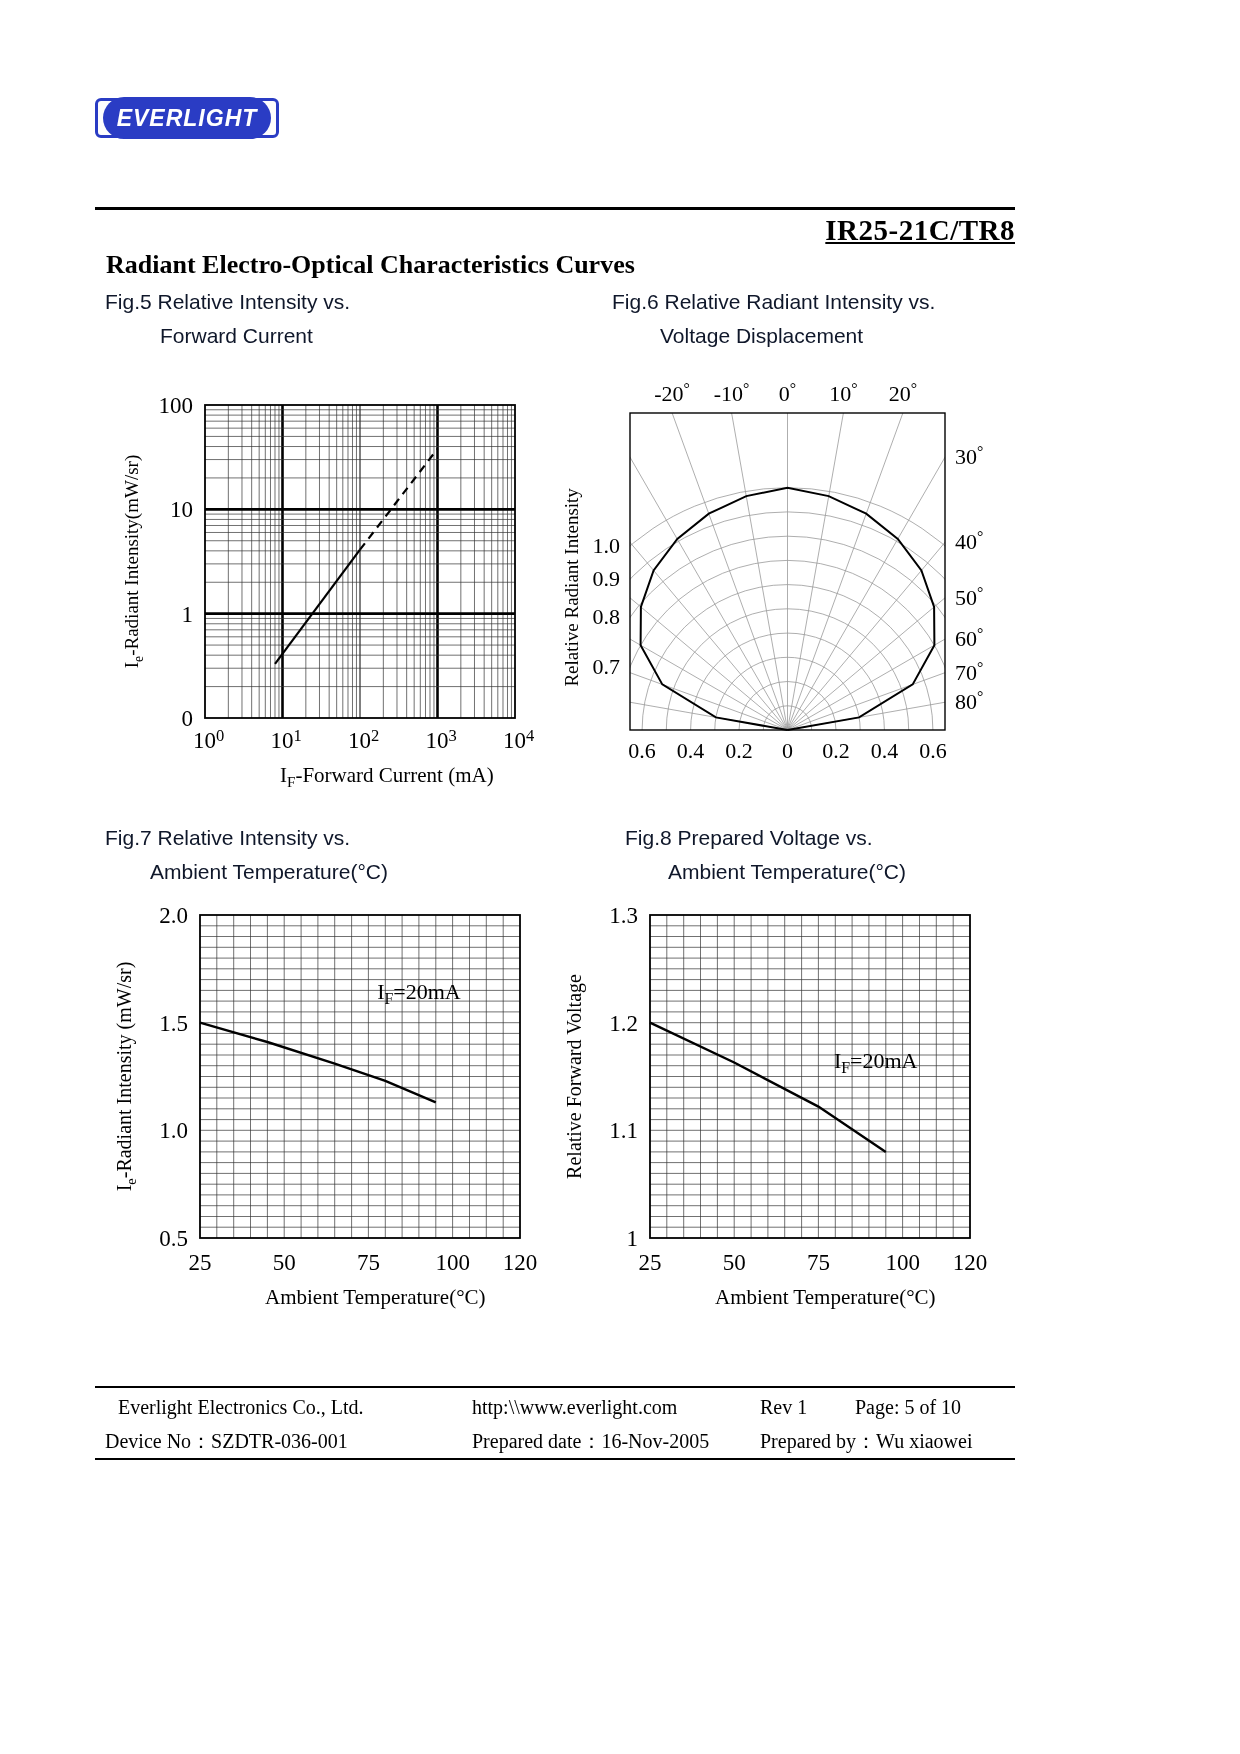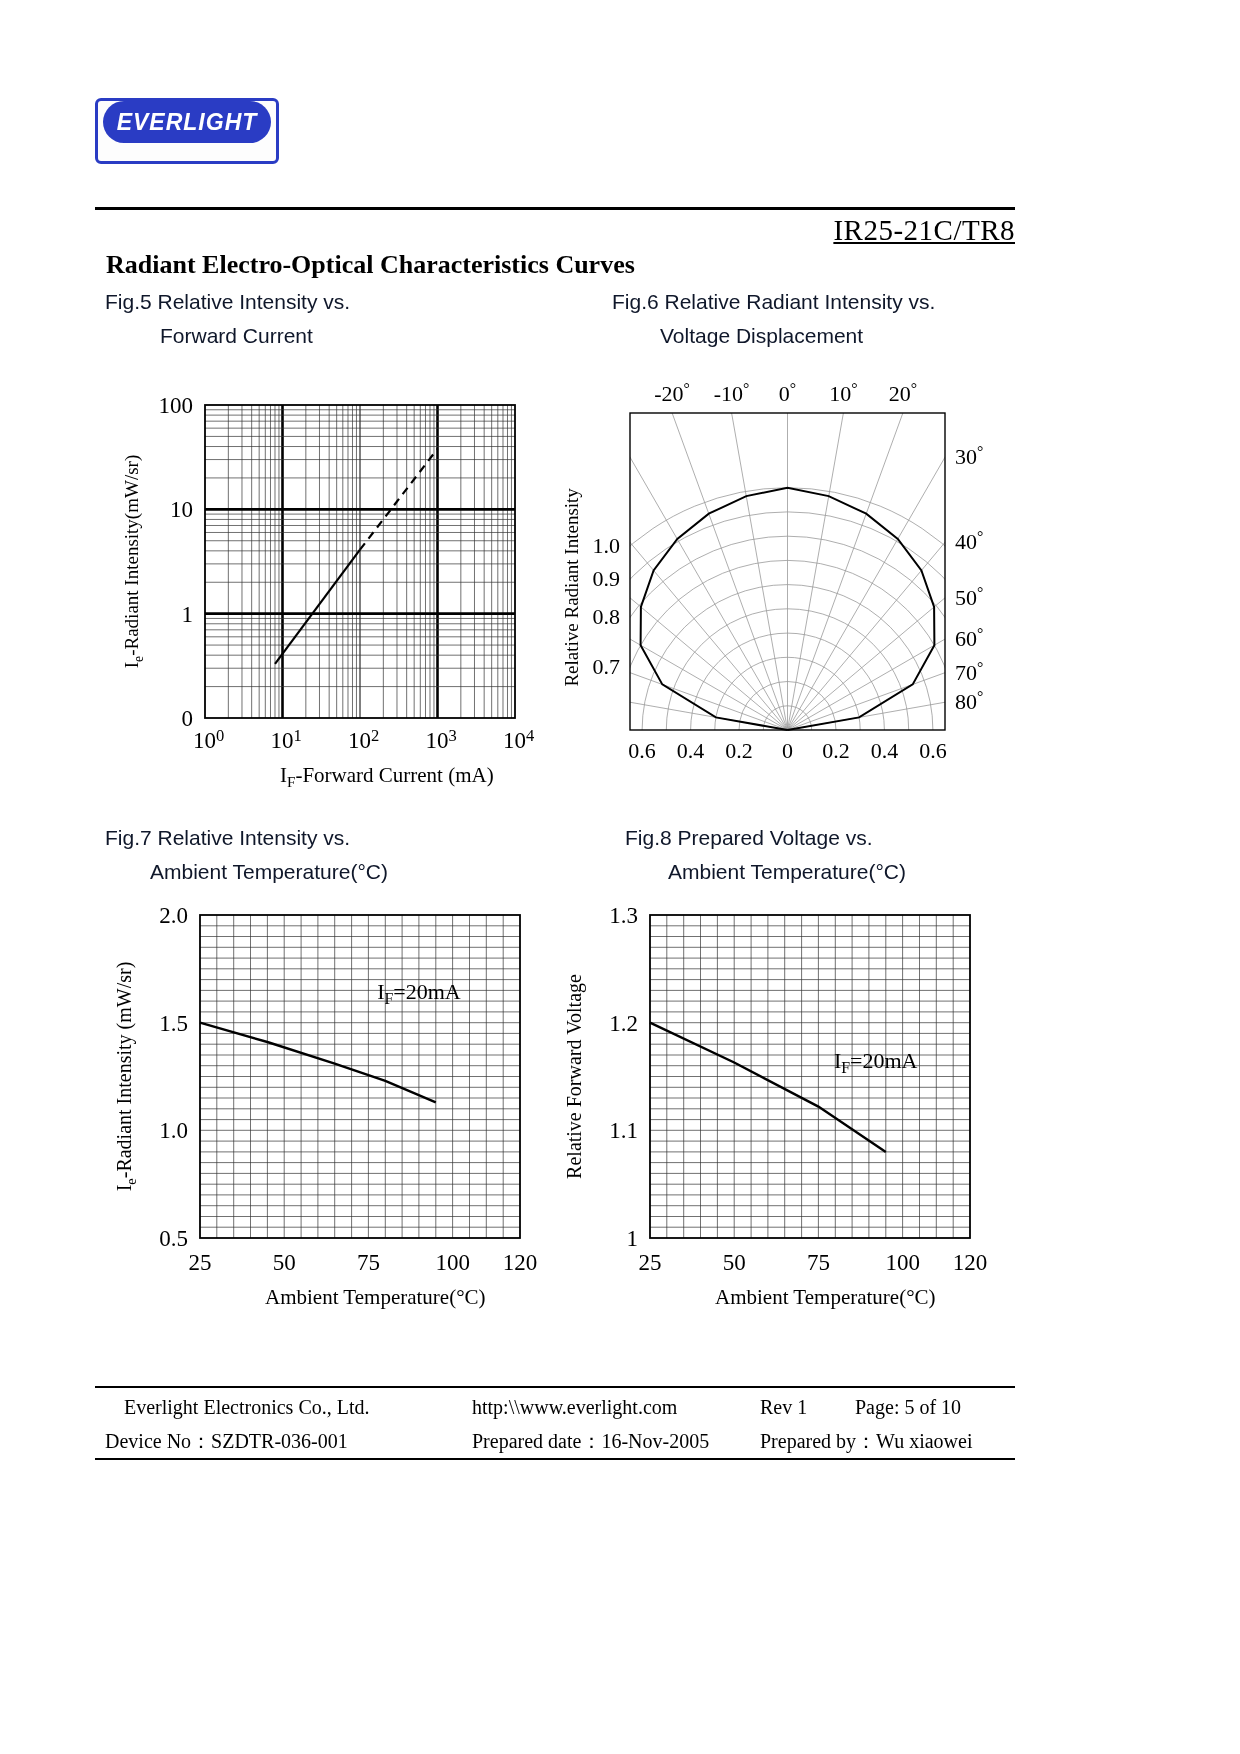--- a/index.html
+++ b/index.html
@@ -1,23 +1,23 @@
 <!DOCTYPE html>
 <html><head>
 <meta charset="utf-8">
 <style>
   *{box-sizing:border-box}
   body{margin:0;background:#ffffff}
   .page{position:relative;width:1240px;height:1754px;background:#fff;font-family:"Liberation Serif",serif;color:#000;overflow:hidden}
   .abs{position:absolute}
-  .logo-outer{left:95px;top:98px;width:184px;height:66px;border:3px solid #2a3cc4;border-radius:6px;display:flex;align-items:flex-start;justify-content:center;background:#fdfdfd}
+  .logo-outer{left:95px;top:98px;width:184px;height:40px;border:3px solid #2a3cc4;border-radius:6px;display:flex;align-items:center;justify-content:center;background:#fdfdfd}
   .logo-pill{width:168px;height:42px;background:#2a3cc4;border-radius:21px;display:flex;align-items:center;justify-content:center}
   .logo-text{font-family:"Liberation Sans",sans-serif;font-weight:bold;font-style:italic;font-size:23px;color:#fff;letter-spacing:1px}
   .top-rule{left:95px;top:207px;width:920px;height:3px;background:#000}
-  .part-number{top:214px;right:225px;font-size:29px;font-weight:normal;text-decoration:underline;letter-spacing:.5px}
+  .part-number{top:214px;right:225px;font-size:29px;font-weight:bold;text-decoration:underline;letter-spacing:.5px}
   .section-title{left:106px;top:250px;font-size:26px;font-weight:bold}
   .fig-cap{font-family:"Liberation Sans",sans-serif;font-size:21px;color:#0f172a;white-space:nowrap}
   svg{position:absolute}
   svg text{font-family:"Liberation Serif",serif;fill:#000}
   .footer-rule{left:95px;width:920px;height:2px;background:#000}
   .footer-text{font-size:20px;white-space:nowrap}
 </style>
 </head>
 <body>
 
@@ -307,21 +307,21 @@
       <text x="273.42105263157896" y="390" text-anchor="middle" font-size="23">75</text>
       <text x="357.63157894736844" y="390" text-anchor="middle" font-size="23">100</text>
       <text x="425" y="390" text-anchor="middle" font-size="23">120</text>
       <path d="M105.0 142.7 L189.2 182.5 L273.4 226.6 L340.8 271.9" fill="none" stroke="#000" stroke-width="2.4"></path>
       <text x="330.6842105263158" y="187.8866666666668" text-anchor="middle" font-size="22"><tspan>I</tspan><tspan dy="5" font-size="72%">F</tspan><tspan dy="-5">=20mA</tspan></text>
       <text x="36" y="196.5" transform="rotate(-90 36 196.5)" text-anchor="middle" font-size="20"><tspan>Relative Forward Voltage</tspan></text>
       <text x="170" y="424" font-size="21"><tspan>Ambient Temperature(°C)</tspan></text>
     </svg>
 
   <div class="abs footer-rule" style="top:1386px"></div>
-  <span class="abs footer-text" style="left:124px;top:1396px">Everlight Electronics Co., Ltd.</span>
+  <span class="abs footer-text" style="left:118px;top:1396px">Everlight Electronics Co., Ltd.</span>
   <span class="abs footer-text" style="left:472px;top:1396px">http:\\www.everlight.com</span>
   <span class="abs footer-text" style="left:760px;top:1396px">Rev 1</span>
   <span class="abs footer-text" style="left:855px;top:1396px">Page: 5 of 10</span>
   <span class="abs footer-text" style="left:105px;top:1428px">Device No：SZDTR-036-001</span>
   <span class="abs footer-text" style="left:472px;top:1428px">Prepared date：16-Nov-2005</span>
   <span class="abs footer-text" style="left:760px;top:1428px">Prepared by：Wu xiaowei</span>
   <div class="abs footer-rule" style="top:1458px"></div>
 
 </div>
 

